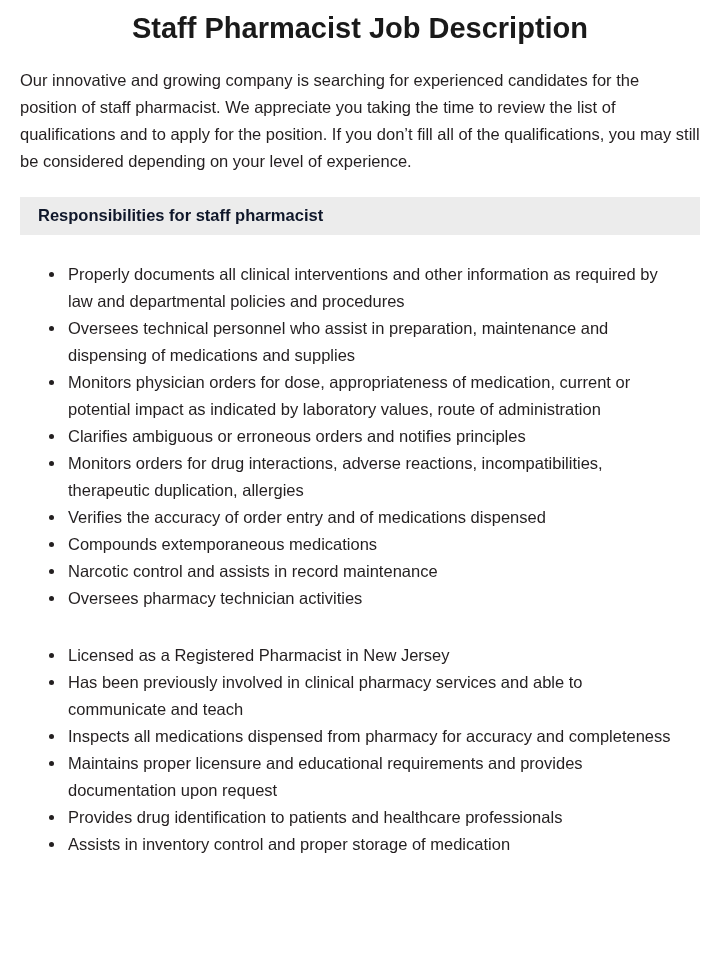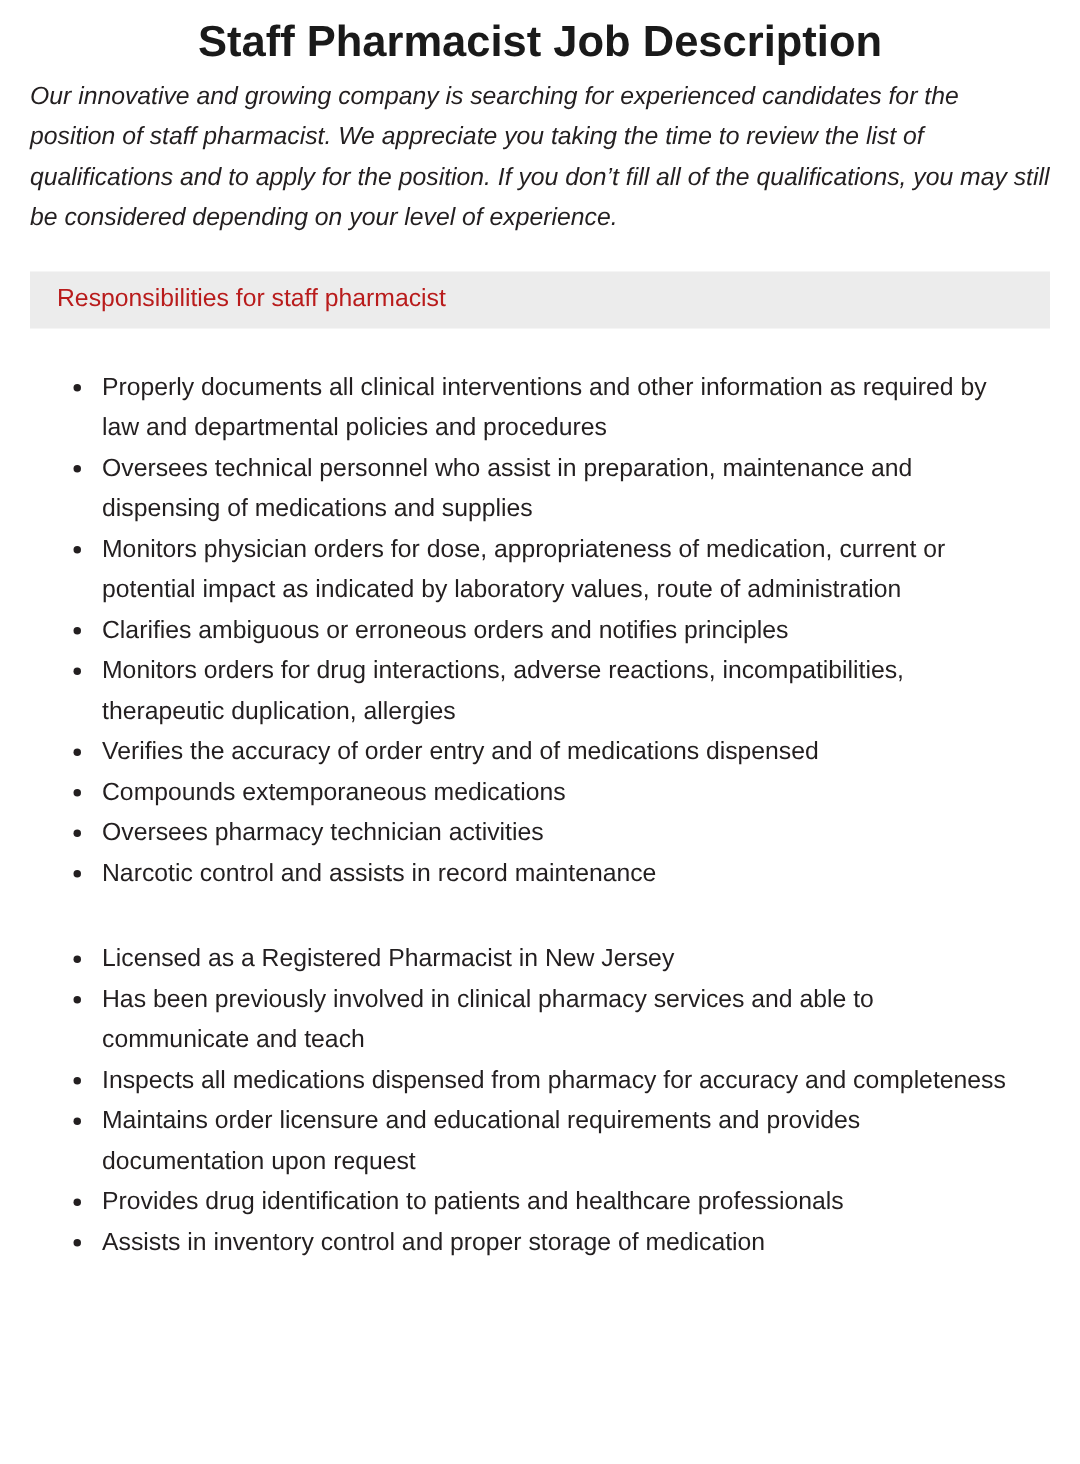--- a/index.html
+++ b/index.html
@@ -15,35 +15,34 @@
   }
   .doc {
     padding: 4px 20px 30px 20px;
     box-sizing: border-box;
     width: 720px;
   }
   .page-title {
     font-size: 29px;
     font-weight: 700;
     text-align: center;
-    margin: 8px 0 6px 0;
+    margin: 8px 0 22px 0;
     color: #1a1a1a;
   }
   .intro {
     font-size: 16.5px;
     line-height: 27px;
     margin: 0 0 22px 0;
-    font-style: italic;
   }
   .section-header {
     background: #ececec;
     padding: 9px 18px 10px 18px;
     font-size: 16.5px;
-    font-weight: 400;
-    color: #b91c1c;
+    font-weight: 700;
+    color: #0f172a;
   }
   ul.bullet-list {
     margin: 26px 16px 30px 0;
     padding: 0 0 0 46px;
     list-style: none;
   }
   ul.bullet-list li {
     font-size: 16.5px;
     line-height: 27px;
     position: relative;
@@ -74,27 +73,27 @@
   </div>
 
   <ul class="bullet-list">
     <li>Properly documents all clinical interventions and other information as required by law and departmental policies and procedures</li>
     <li>Oversees technical personnel who assist in preparation, maintenance and dispensing of medications and supplies</li>
     <li>Monitors physician orders for dose, appropriateness of medication, current or potential impact as indicated by laboratory values, route of administration</li>
     <li>Clarifies ambiguous or erroneous orders and notifies principles</li>
     <li>Monitors orders for drug interactions, adverse reactions, incompatibilities, therapeutic duplication, allergies</li>
     <li>Verifies the accuracy of order entry and of medications dispensed</li>
     <li>Compounds extemporaneous medications</li>
+    <li>Narcotic control and assists in record maintenance</li>
     <li>Oversees pharmacy technician activities</li>
-    <li>Narcotic control and assists in record maintenance</li>
   </ul>
 
 
   <ul class="bullet-list">
     <li>Licensed as a Registered Pharmacist in New Jersey</li>
     <li>Has been previously involved in clinical pharmacy services and able to communicate and teach</li>
     <li>Inspects all medications dispensed from pharmacy for accuracy and completeness</li>
-    <li>Maintains order licensure and educational requirements and provides documentation upon request</li>
+    <li>Maintains proper licensure and educational requirements and provides documentation upon request</li>
     <li>Provides drug identification to patients and healthcare professionals</li>
     <li>Assists in inventory control and proper storage of medication</li>
   </ul>
 
 </div>
 
 </body></html>

